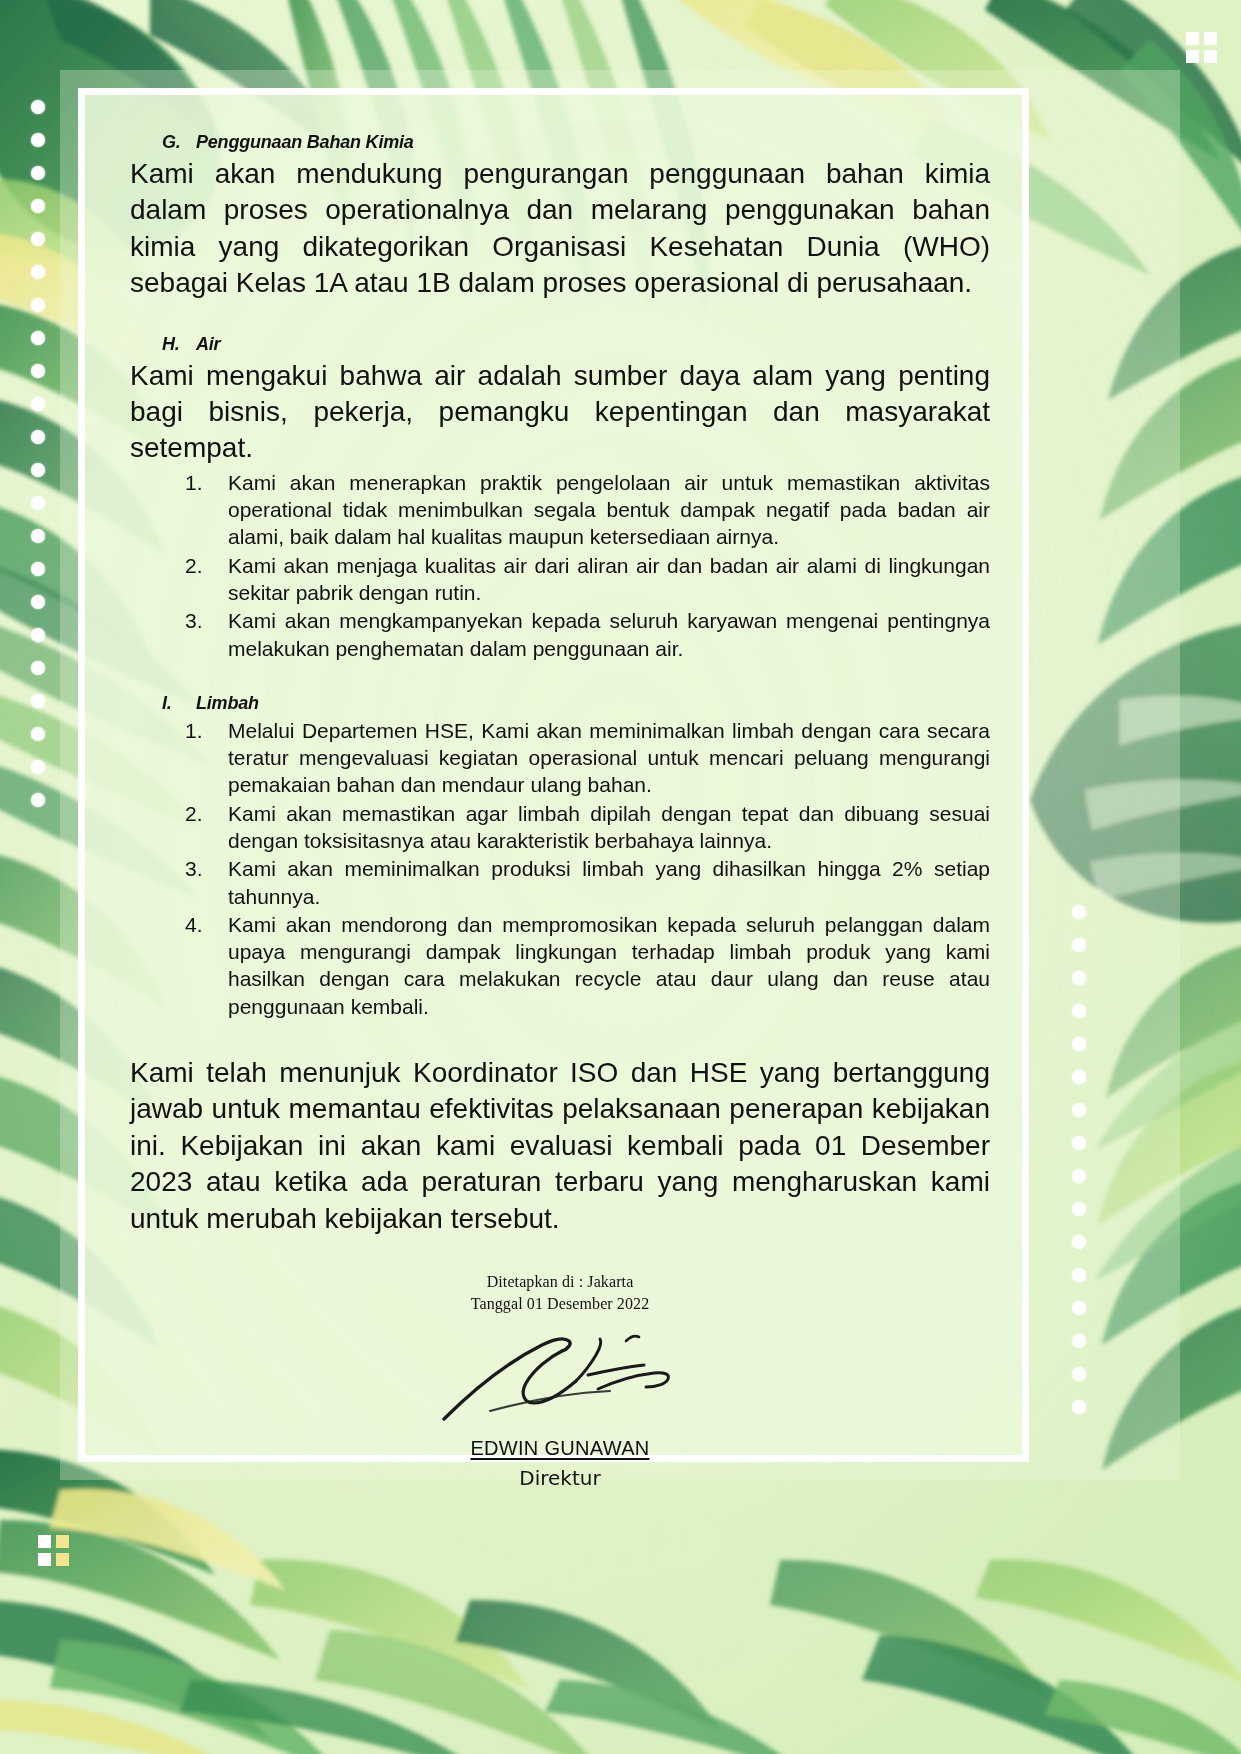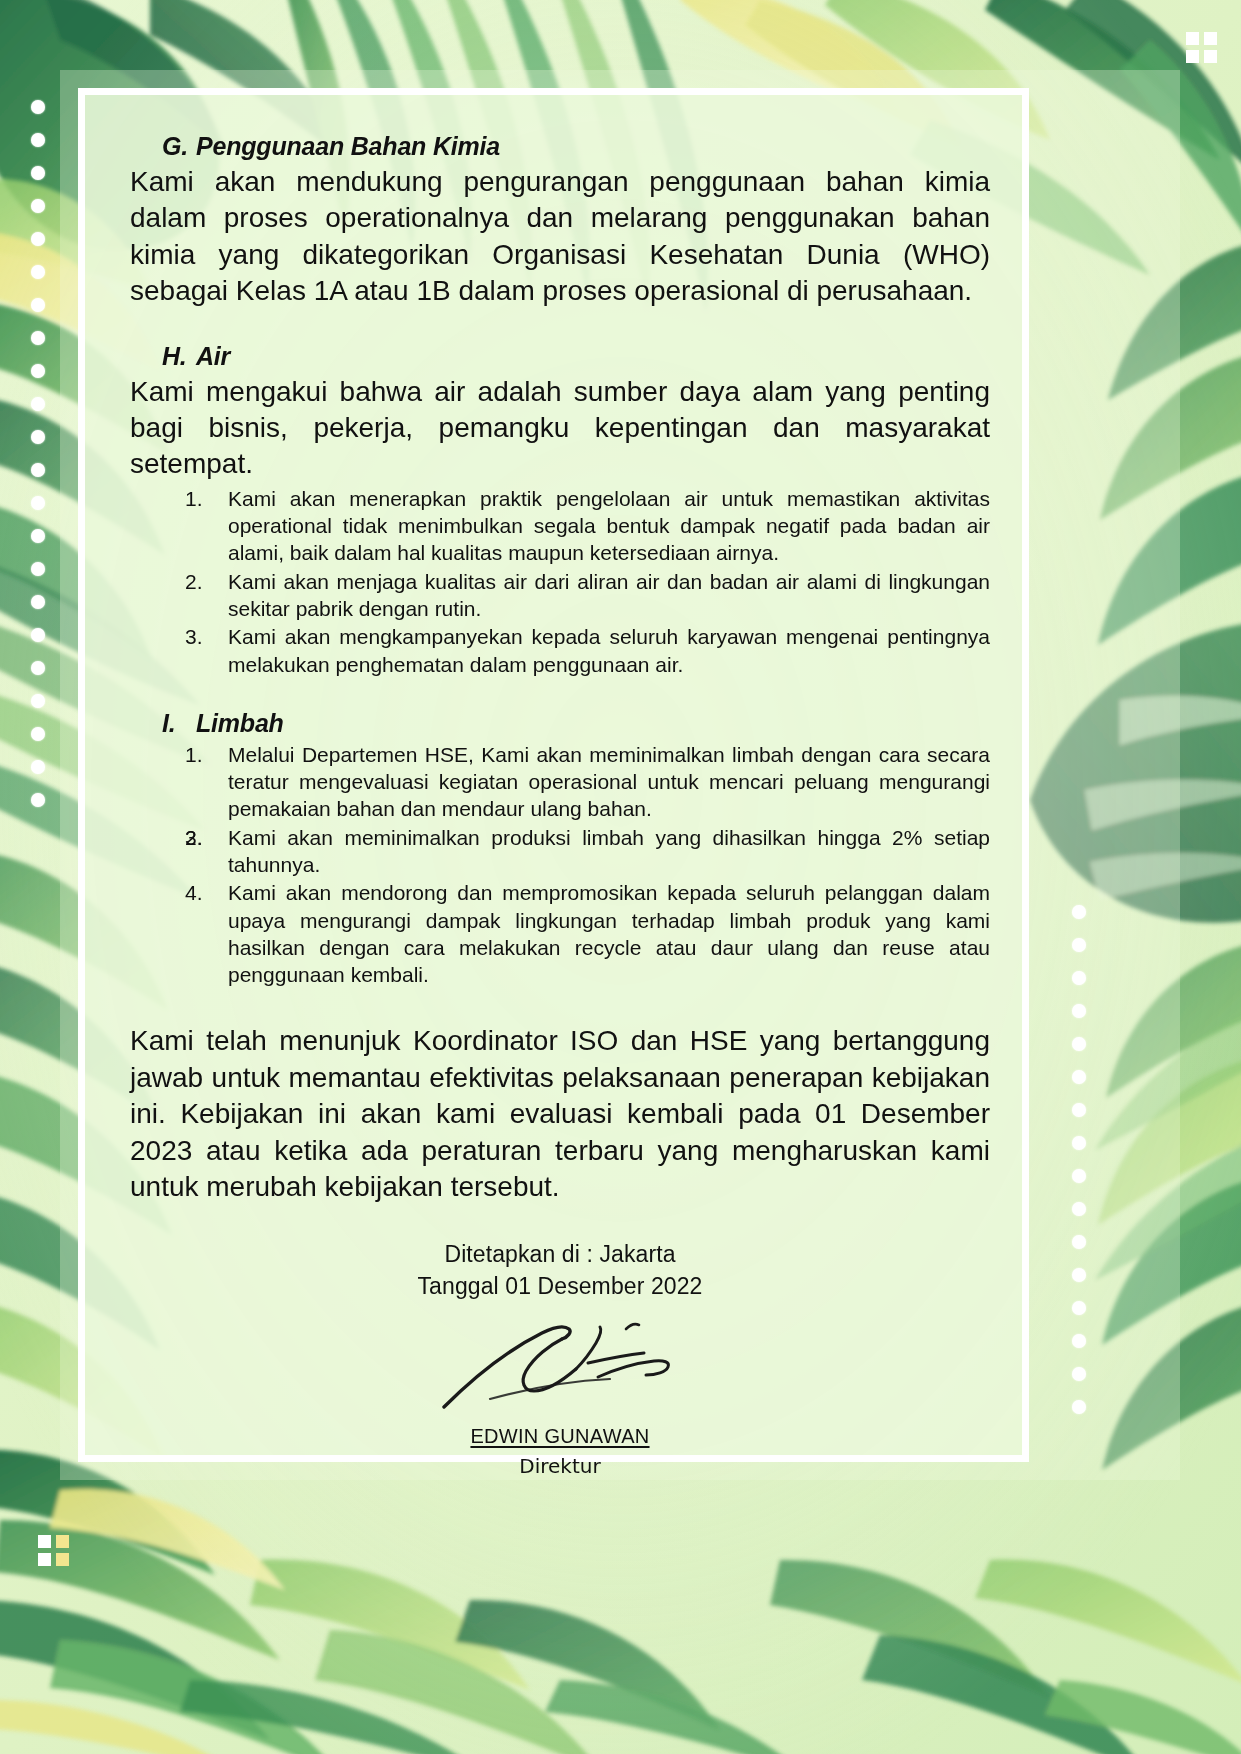--- a/index.html
+++ b/index.html
@@ -43,21 +43,21 @@
     top:132px;
     width:860px;
     height:1300px;
     z-index:6;
     color:#111;
   }
 
   .sec-head{
     font-style:italic;
     font-weight:700;
-    font-size:25px;
+    font-size:18px;
     letter-spacing:-0.2px;
     margin-left:32px;
     margin-bottom:3px;
     white-space:pre;
   }
   .sec-head .ltr{ display:inline-block; width:34px; }
 
   p.body{
     font-size:28px;
     line-height:1.30;
@@ -93,22 +93,22 @@
 
   
   #sign-block{
     margin-top:34px;
     text-align:center;
     font-size:20px;
     line-height:1.38;
   }
   #sign-block .place,
   #sign-block .date{
-    font-family:Liberation Sans, sans-serif;
-    font-size:23px;
+    font-family:Liberation Serif, serif;
+    font-size:16px;
     letter-spacing:0.1px;
   }
   #sig-wrap{
     height:118px;
     display:flex;
     align-items:flex-end;
     justify-content:center;
     margin-top:6px;
   }
   #sign-name{
@@ -371,21 +371,21 @@
     <li><span class="num">1.</span><span>Kami akan menerapkan praktik pengelolaan air untuk memastikan aktivitas operational tidak menimbulkan segala bentuk dampak negatif pada badan air alami, baik dalam hal kualitas maupun ketersediaan airnya.</span></li>
     <li><span class="num">2.</span><span>Kami akan menjaga kualitas air dari aliran air dan badan air alami di lingkungan sekitar pabrik dengan rutin.</span></li>
     <li><span class="num">3.</span><span>Kami akan mengkampanyekan kepada seluruh karyawan mengenai pentingnya melakukan penghematan dalam penggunaan air.</span></li>
   </ol>
 
   <div class="gap-md"></div>
 
   <div class="sec-head"><span class="ltr">I.</span><span>Limbah</span></div>
   <ol class="numlist">
     <li><span class="num">1.</span><span>Melalui Departemen HSE, Kami akan meminimalkan limbah dengan cara secara teratur mengevaluasi kegiatan operasional untuk mencari peluang mengurangi pemakaian bahan dan mendaur ulang bahan.</span></li>
-    <li><span class="num">2.</span></li>
+    <li><span class="num">2.</span><span>Kami akan memastikan agar limbah dipilah dengan tepat dan dibuang sesuai dengan toksisitasnya atau karakteristik berbahaya lainnya.</span></li>
     <li><span class="num">3.</span><span>Kami akan meminimalkan produksi limbah yang dihasilkan hingga 2% setiap tahunnya.</span></li>
     <li><span class="num">4.</span><span>Kami akan mendorong dan mempromosikan kepada seluruh pelanggan dalam upaya mengurangi dampak lingkungan terhadap limbah produk yang kami hasilkan  dengan cara melakukan recycle atau daur ulang dan reuse atau penggunaan kembali.</span></li>
   </ol>
 
   <div class="gap-lg"></div>
 
   <p class="body">Kami telah menunjuk Koordinator ISO dan HSE yang bertanggung jawab untuk memantau efektivitas pelaksanaan penerapan kebijakan ini. Kebijakan ini akan kami evaluasi kembali pada 01 Desember 2023 atau ketika ada peraturan terbaru yang mengharuskan kami untuk merubah kebijakan tersebut.</p>
 
   <div id="sign-block">
     <div class="place">Ditetapkan di : Jakarta</div>

